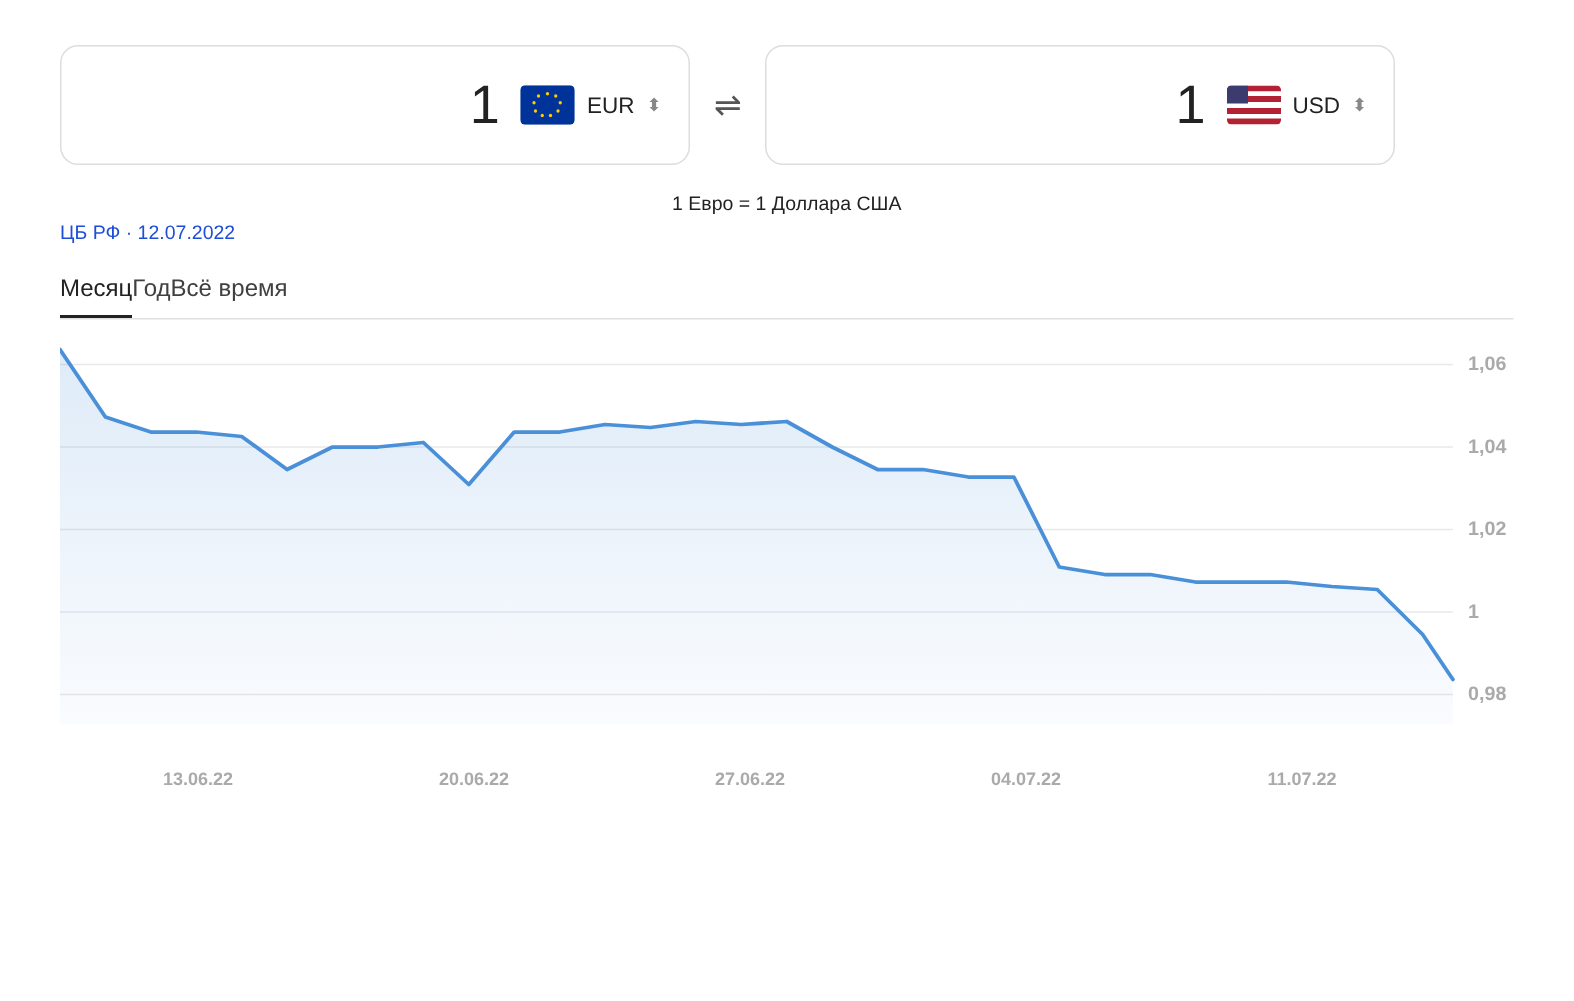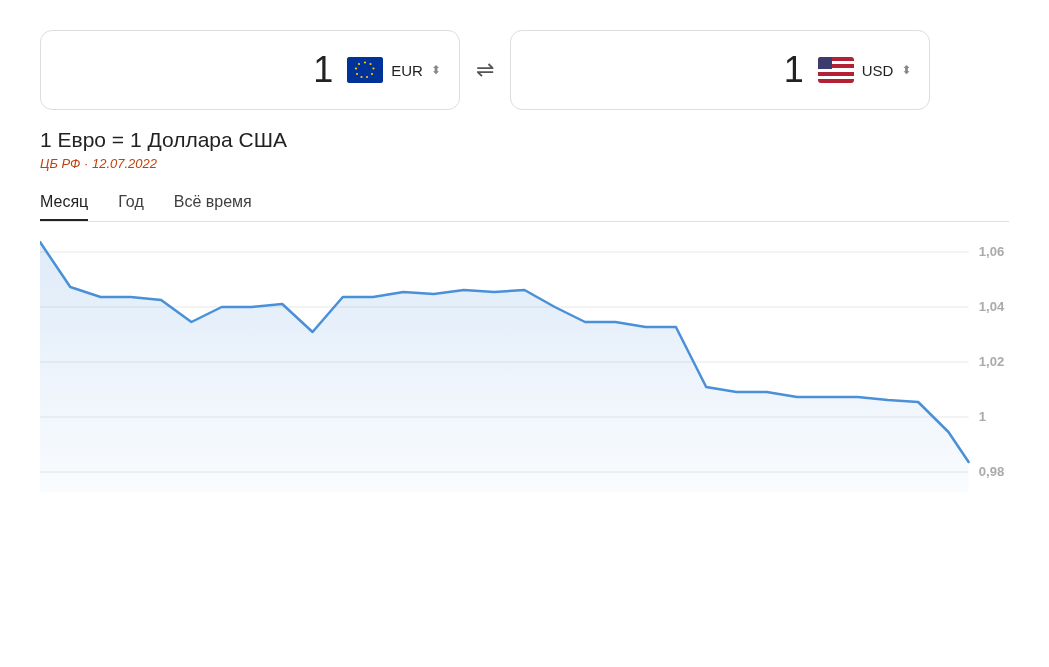--- a/index.html
+++ b/index.html
@@ -71,34 +71,33 @@
       color: #888;
       line-height: 1;
     }
     .swap-icon {
       font-size: 22px;
       color: #555;
       cursor: pointer;
       flex-shrink: 0;
     }
     .rate-text {
-      font-size: 21px;
+      font-size: 13px;
       font-weight: 500;
       color: #222;
       margin-bottom: 4px;
+      text-align: center;
     }
     .source-text {
       font-size: 13px;
-      color: #c2410c;
+      color: #1d4ed8;
       margin-bottom: 22px;
-      font-style: italic;
     }
     .tabs-row {
       display: flex;
-      gap: 30px;
       margin-bottom: 0;
       border-bottom: 1px solid #e0e0e0;
       padding-bottom: 0;
     }
     .tab {
       font-size: 16px;
       font-weight: 500;
       color: #404040;
       cursor: pointer;
       padding-bottom: 8px;
@@ -295,13 +294,20 @@
       L 780,165
       L 810,165
       L 840,168
       L 870,170
       L 900,200
       L 920,230
     " fill="none" stroke="#4A90D9" stroke-width="2.5" stroke-linejoin="round" stroke-linecap="round"></path>
   </svg>
 
   
+  <div class="x-labels" style="padding: 0 0 0 0; width: 920px;">
+    <div class="x-label" style="width:20%">13.06.22</div>
+    <div class="x-label" style="width:20%">20.06.22</div>
+    <div class="x-label" style="width:20%">27.06.22</div>
+    <div class="x-label" style="width:20%">04.07.22</div>
+    <div class="x-label" style="width:20%">11.07.22</div>
+  </div>
 </div>
 
 </body></html>

